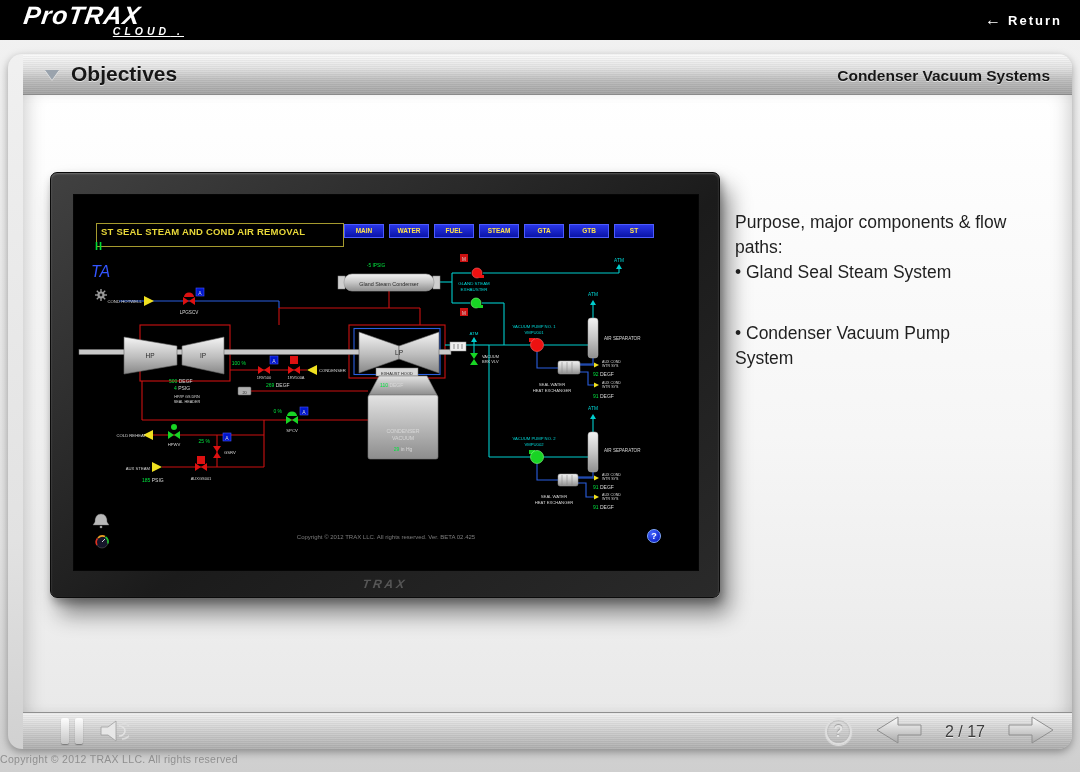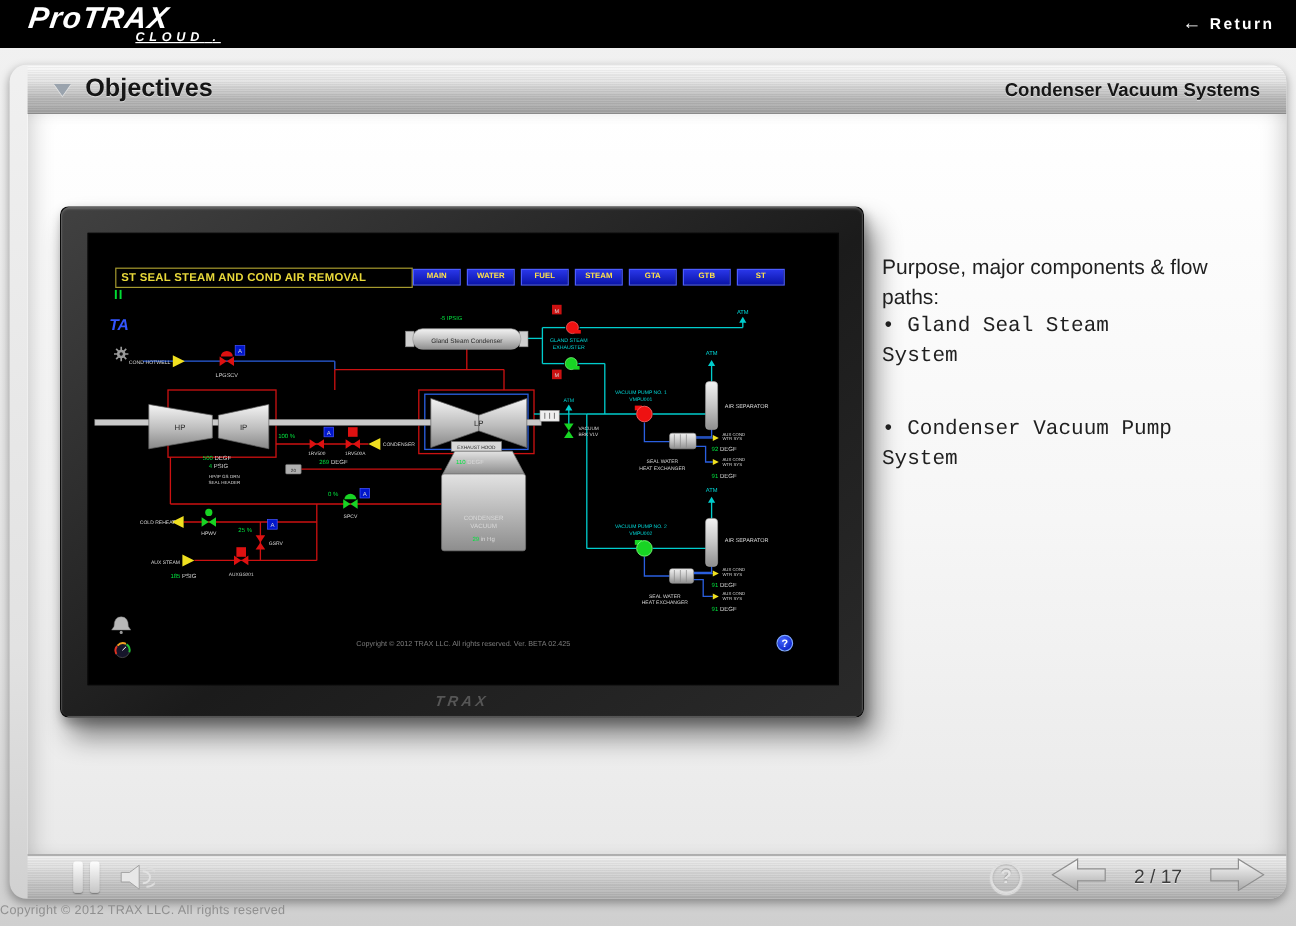--- a/index.html
+++ b/index.html
@@ -42,46 +42,46 @@
   .monitor { position:absolute; left:27px; top:77px; width:670px; height:426px;
     background:linear-gradient(145deg,#414141 0%,#1b1b1b 55%,#2a2a2a 100%);
     border:1px solid #0b0b0b; border-radius:7px;
     box-shadow:inset 0 1px 2px rgba(255,255,255,.25), 9px 16px 22px rgba(0,0,0,.45), 2px 5px 9px rgba(0,0,0,.3); }
   .bezel-brand { position:absolute; bottom:6px; left:0; width:100%; text-align:center;
     font-style:italic; font-weight:900; font-size:12px; letter-spacing:3px; color:#565656;
     transform:skewX(-8deg); }
   .screen { position:absolute; left:22px; top:21px; width:626px; height:377px;
     background:#000; border:1px solid #050505; }
 
-  .scada-title { position:absolute; left:22px; top:28px; width:248px; height:17px;
+  .scada-title { position:absolute; left:22px; top:28px; width:248px; height:24px;
     border:1px solid #a59a2e; color:#e8d83a; font-size:9.5px; font-weight:bold;
     line-height:15px; padding-left:4px; letter-spacing:.2px; }
   .scada-nav { position:absolute; left:270px; top:29px; display:flex; gap:5px; }
   .snav { width:40px; height:13.5px; background:linear-gradient(#2936e8,#0a14a8);
     border:1px solid #4c5cff; color:#ffe24a; font-size:6.5px; font-weight:bold;
     text-align:center; line-height:12px; cursor:pointer; }
   .scr-run { position:absolute; left:21px; top:45px; color:#00dd33; font-weight:700;
     font-size:11px; letter-spacing:1px; }
   .scr-ta { position:absolute; left:17px; top:68px; color:#3355ff; font-style:italic;
-    font-weight:700; font-size:13px;text-align:right; }
+    font-weight:400; font-size:16px;text-align:right; }
   .scr-footer { position:absolute; left:0; top:339px; width:100%; text-align:center;
     font-size:6px; color:#7d7d7d; }
   .scr-help { position:absolute; left:573px; top:334px; width:14px; height:14px;
     border-radius:50%; background:radial-gradient(circle at 35% 30%,#4466ff,#0012bb);
     border:1px solid #7fa8ff; color:#fff; font-size:9px; font-weight:bold;
     text-align:center; line-height:12px; cursor:pointer; }
   .diagram { position:absolute; left:0; top:0; width:626px; height:377px; }
   svg text { font-family:"Liberation Sans",sans-serif; }
   .c-v { fill:#00e53e; } .c-l { fill:#d8d8d8; } .c-c { fill:#00d8d8; }
   .c-d { fill:#2a2a2a; }
 
   
   .slide-text { position:absolute; left:712px; top:115px; width:310px; color:#1f1f1f; }
   .slide-heading { width:285px; font-size:17.5px; line-height:25px; }
-  .bullet-list { list-style:none;font-family:Liberation Mono, monospace; }
+  .bullet-list { list-style:none; }
   .bullet-list li { width:258px; font-size:17.5px; line-height:25px; margin-bottom:36px; }
   .bullet-list li::before { content:"• "; }
 
   
   .control-bar { position:relative; height:37px; border-top:1px solid #8f8f8f;
     background:repeating-linear-gradient(0deg, rgba(255,255,255,.06) 0 1px, rgba(0,0,0,.04) 1px 2px),
     linear-gradient(180deg,#f1f1f1 0%,#d2d2d2 45%,#aeaeae 100%); }
   .cb-pause { position:absolute; left:38px; top:5px; display:flex; gap:6px; cursor:pointer; }
   .cb-pause span { width:8px; height:26px; border-radius:2px;
     background:linear-gradient(#fdfdfd,#c6c6c6); box-shadow:0 1px 1px rgba(0,0,0,.35); }

